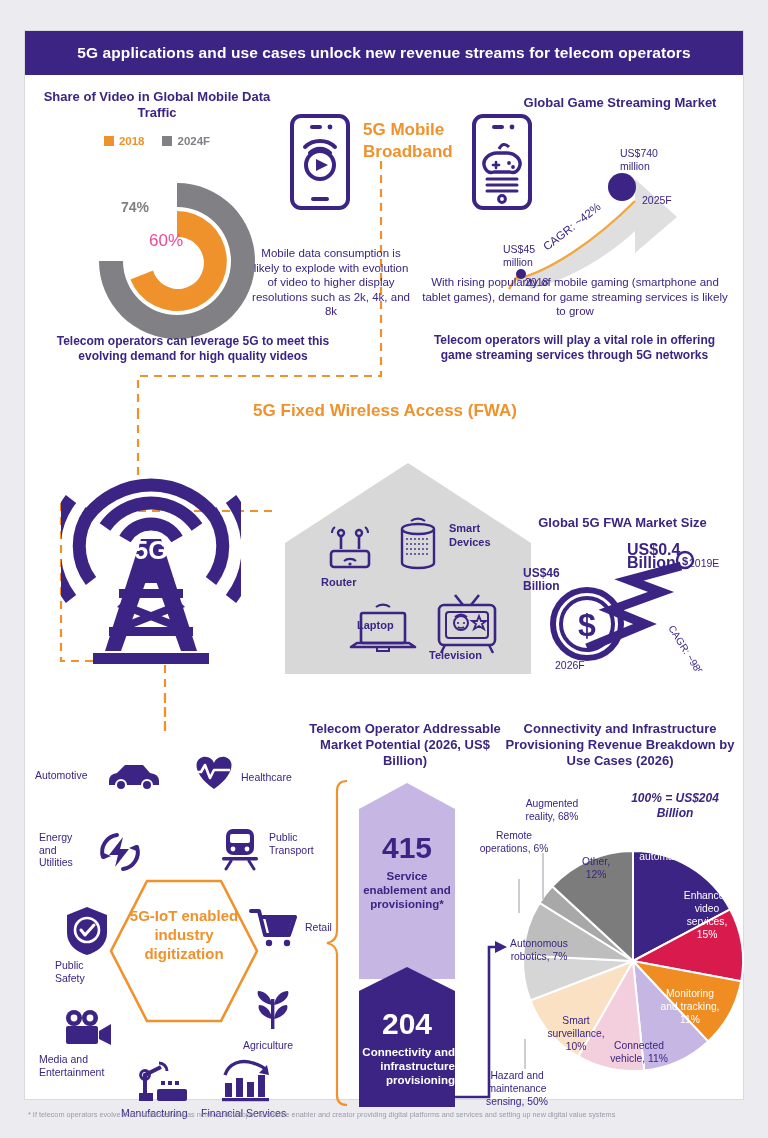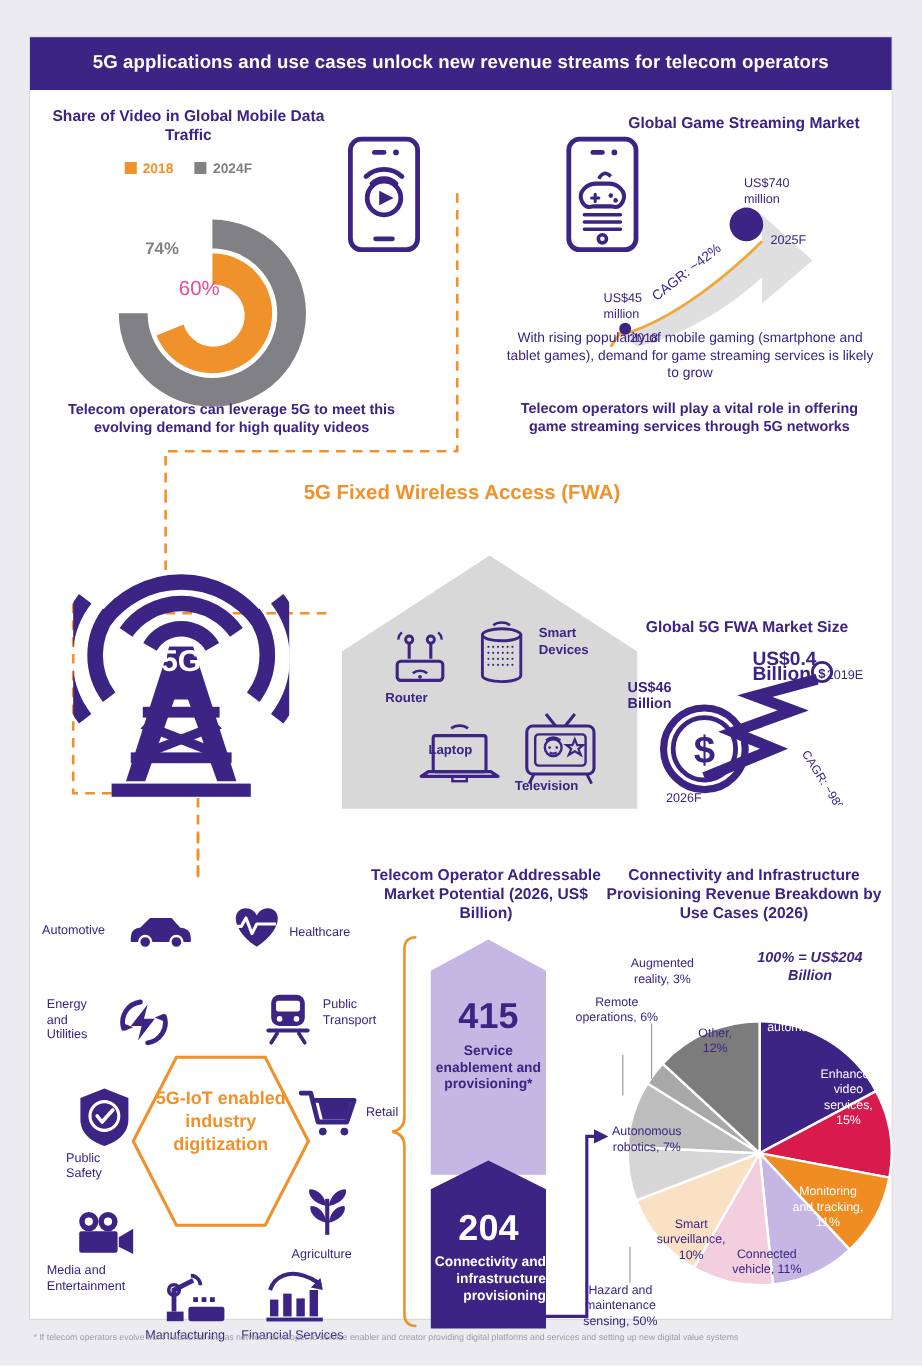--- a/index.html
+++ b/index.html
@@ -81,20 +81,21 @@
   <svg class="abs" style="left:262px;top:82px;width:66px;height:98px;">
     <rect x="5" y="3" width="56" height="92" rx="9" fill="none" stroke="#3b2483" stroke-width="4"></rect>
     <rect x="23" y="12" width="12" height="4" rx="2" fill="#3b2483"></rect>
       <circle cx="43" cy="14" r="2.4" fill="#3b2483"></circle>
     <rect x="24" y="84" width="18" height="4" rx="2" fill="#3b2483"></rect>
     <circle cx="33" cy="52" r="14" fill="none" stroke="#3b2483" stroke-width="4"></circle>
     <path d="M29 46 L41 52 L29 58 Z" fill="#3b2483"></path>
     <path d="M18 34 A 22 22 0 0 1 48 34" fill="none" stroke="#3b2483" stroke-width="4" stroke-linecap="round"></path>
     <path d="M23 40 A 14 14 0 0 1 43 40" fill="none" stroke="#3b2483" stroke-width="4" stroke-linecap="round"></path>
   </svg>
+  <div class="abs orangeTtl" style="left:338px;top:88px;width:115px;font-size:17px;line-height:22px;">5G Mobile Broadband</div>
 
   <svg class="abs" style="left:444px;top:82px;width:66px;height:98px;">
     <rect x="5" y="3" width="56" height="92" rx="9" fill="none" stroke="#3b2483" stroke-width="4"></rect>
     <rect x="23" y="12" width="12" height="4" rx="2" fill="#3b2483"></rect>
       <circle cx="43" cy="14" r="2.4" fill="#3b2483"></circle>
     <circle cx="33" cy="86" r="3.4" fill="none" stroke="#3b2483" stroke-width="3"></circle>
     <path d="M18 44 q-5 5 -2 11 q3 6 9 4 h16 q6 2 9 -4 q3 -6 -2 -11 q-4 -4 -10 -4 h-10 q-6 0 -10 4 z" fill="none" stroke="#3b2483" stroke-width="3.4"></path>
     <path d="M24 52 h6 M27 49 v6" stroke="#3b2483" stroke-width="2.6" stroke-linecap="round"></path>
     <circle cx="40" cy="50" r="1.9" fill="#3b2483"></circle>
       <circle cx="44" cy="54" r="1.9" fill="#3b2483"></circle>
@@ -110,20 +111,21 @@
     <path d="M14 158 L 26 140" stroke="#f0a83e" stroke-width="2.4"></path>
     <circle cx="26" cy="143" r="5" fill="#3b2483"></circle>
     <circle cx="127" cy="56" r="14" fill="#3b2483"></circle>
     <text x="52" y="120" transform="rotate(-38 52 120)" class="pielbl" style="font-size:11.5px;fill:#3b2483;">CAGR: ~42%</text>
   </svg>
   <div class="abs smalllbl" style="left:478px;top:212px;width:56px;text-align:left;">US$45 million</div>
   <div class="abs smalllbl" style="left:500px;top:245px;">2018</div>
   <div class="abs smalllbl" style="left:595px;top:116px;width:60px;text-align:left;">US$740 million</div>
   <div class="abs smalllbl" style="left:617px;top:163px;">2025F</div>
 
+  <div class="abs body-txt" style="left:226px;top:215px;width:160px;">Mobile data consumption is likely to explode with evolution of video to higher display resolutions such as 2k, 4k, and 8k</div>
   <div class="abs body-txt" style="left:395px;top:244px;width:310px;">With rising popularity of mobile gaming (smartphone and tablet games), demand for game streaming services is likely to grow</div>
   <div class="abs bold-purple" style="left:28px;top:303px;width:280px;">Telecom operators can leverage 5G to meet this evolving demand for high quality videos</div>
   <div class="abs bold-purple" style="left:392px;top:302px;width:315px;">Telecom operators will play a vital role in offering game streaming services through 5G networks</div>
 
   <div class="abs orangeTtl" style="left:190px;top:370px;width:340px;text-align:center;font-size:17px;">5G Fixed Wireless Access (FWA)</div>
 
   <svg class="abs" style="left:36px;top:390px;width:180px;height:250px;">
     <g fill="none" stroke="#3b2483" stroke-width="13" stroke-linecap="butt">
       <path d="M64 118 A 30 30 0 0 1 116 118"></path>
       <path d="M44 106 A 56 56 0 0 1 136 106"></path>
@@ -382,19 +384,19 @@
   </svg>
 
   <div class="abs" style="left:612px;top:806px;width:82px;color:#fff;font-size:10.3px;line-height:13px;text-align:center;">Real-time automation, 16%</div>
   <div class="abs" style="left:650px;top:858px;width:64px;color:#fff;font-size:10.3px;line-height:13px;text-align:center;">Enhanced video services, 15%</div>
   <div class="abs" style="left:634px;top:956px;width:62px;color:#fff;font-size:10.3px;line-height:13px;text-align:center;">Monitoring and tracking, 11%</div>
   <div class="abs" style="left:578px;top:1008px;width:72px;color:#3b2483;font-size:10.3px;line-height:13px;text-align:center;">Connected vehicle, 11%</div>
   <div class="abs" style="left:518px;top:983px;width:66px;color:#3b2483;font-size:10.3px;line-height:13px;text-align:center;">Smart surveillance, 10%</div>
   <div class="abs" style="left:478px;top:906px;width:72px;color:#3b2483;font-size:10.3px;line-height:13px;text-align:center;">Autonomous robotics, 7%</div>
   <div class="abs" style="left:546px;top:824px;width:50px;color:#3b2483;font-size:10.3px;line-height:13px;text-align:center;">Other, 12%</div>
 
-  <div class="abs" style="left:488px;top:766px;width:78px;color:#3b2483;font-size:10.3px;line-height:13px;text-align:center;">Augmented reality, 3%</div>
+  <div class="abs" style="left:488px;top:766px;width:78px;color:#3b2483;font-size:10.3px;line-height:13px;text-align:center;">Augmented reality, 68%</div>
   <div class="abs" style="left:452px;top:798px;width:74px;color:#3b2483;font-size:10.3px;line-height:13px;text-align:center;">Remote operations, 6%</div>
   <div class="abs" style="left:452px;top:1038px;width:80px;color:#3b2483;font-size:10.3px;line-height:13px;text-align:center;">Hazard and maintenance sensing, 50%</div>
 
 </div>
 
 <div class="footnote">* If telecom operators evolve from traditional role as network developer to service enabler and creator providing digital platforms and services and setting up new digital value systems</div>
 
 </body></html>

